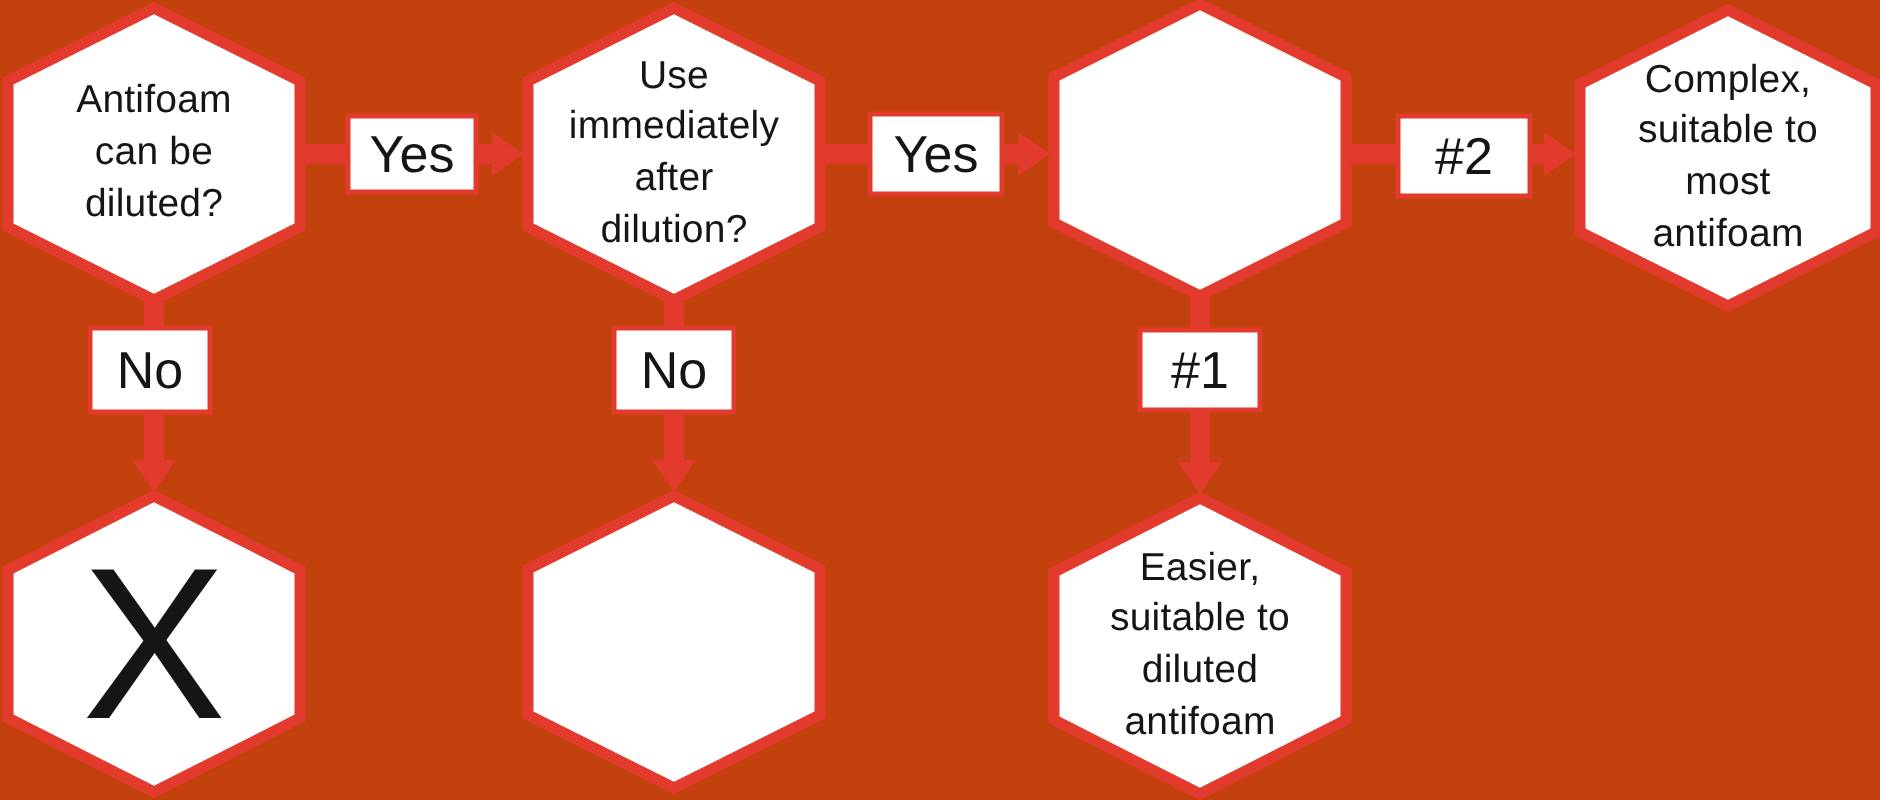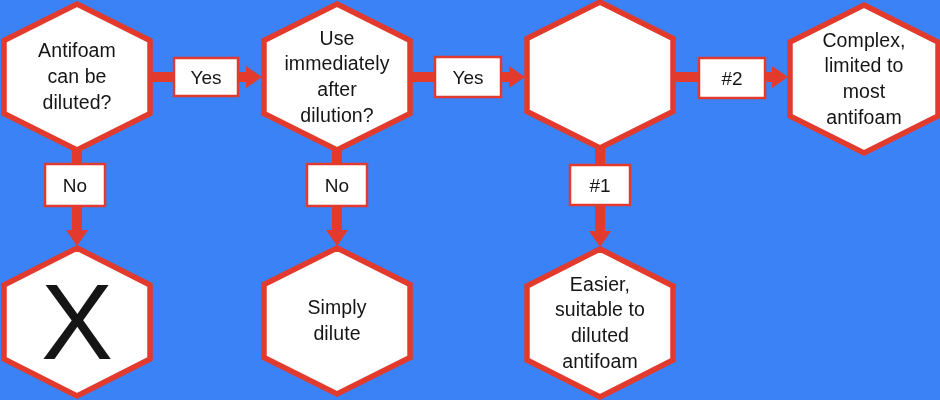--- a/index.html
+++ b/index.html
@@ -5,21 +5,21 @@
   html, body {
     margin: 0;
     padding: 0;
     background: #ffffff;
     font-family: "Liberation Sans", sans-serif;
   }
   .stage {
     position: relative;
     width: 940px;
     height: 400px;
-    background: #3b82f6;
+    background: #c2410c;
     overflow: hidden;
   }
   .stage svg {
     position: absolute;
     left: 0;
     top: 0;
   }
   .overlay {
     position: absolute;
     display: flex;
@@ -29,21 +29,21 @@
     color: #151515;
     white-space: pre-line;
     pointer-events: none;
   }
   .node-label {
     font-size: 19.5px;
     line-height: 1.32;
     letter-spacing: 0.1px;
   }
   .tag-label {
-    font-size: 19px;
+    font-size: 26px;
     line-height: 1;
   }
   .x-label {
     font-size: 108px;
     line-height: 1;
     font-weight: 400;
     padding-bottom: 6px;
   }
 </style>
 </head>
@@ -98,28 +98,26 @@
 can be
 diluted?</div>
 
   <div class="overlay node-label" style="left:264px; top:4px;   width:146px; height:146px;text-align:center;">Use
 immediately
 after
 dilution?</div>
 
 
   <div class="overlay node-label" style="left:790px; top:5px;   width:148px; height:148px;">Complex,
-limited to
+suitable to
 most
 antifoam</div>
 
   <div class="overlay x-label" style="left:4px;   top:248px; width:146px; height:148px;">X</div>
 
-  <div class="overlay node-label" style="left:264px; top:248px; width:146px; height:146px;">Simply
-dilute</div>
 
   <div class="overlay node-label" style="left:527px; top:249px; width:146px; height:148px;">Easier,
 suitable to
 diluted
 antifoam</div>
 
   <div class="overlay tag-label" style="left:174px; top:58px;  width:64px; height:38px;">Yes</div>
 
   <div class="overlay tag-label" style="left:435px; top:57px;  width:66px; height:40px;">Yes</div>
 

